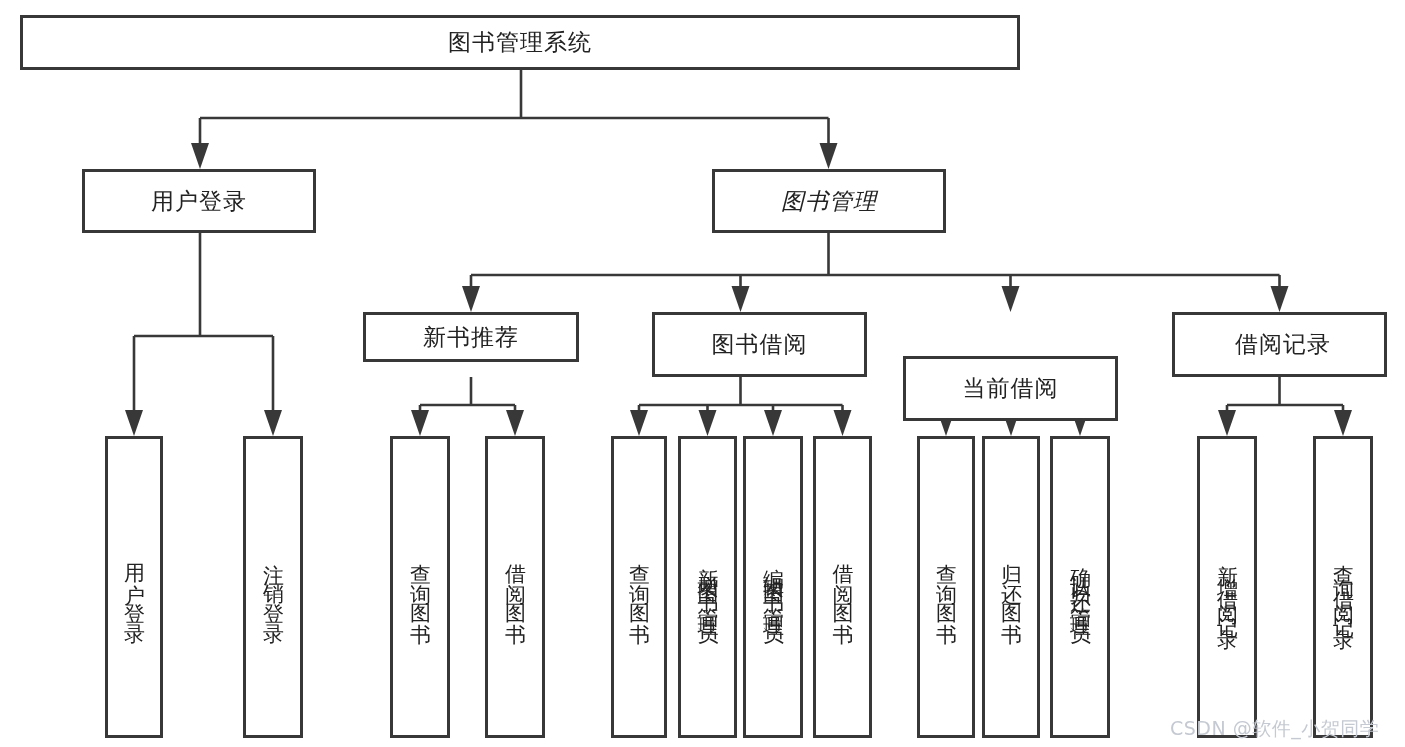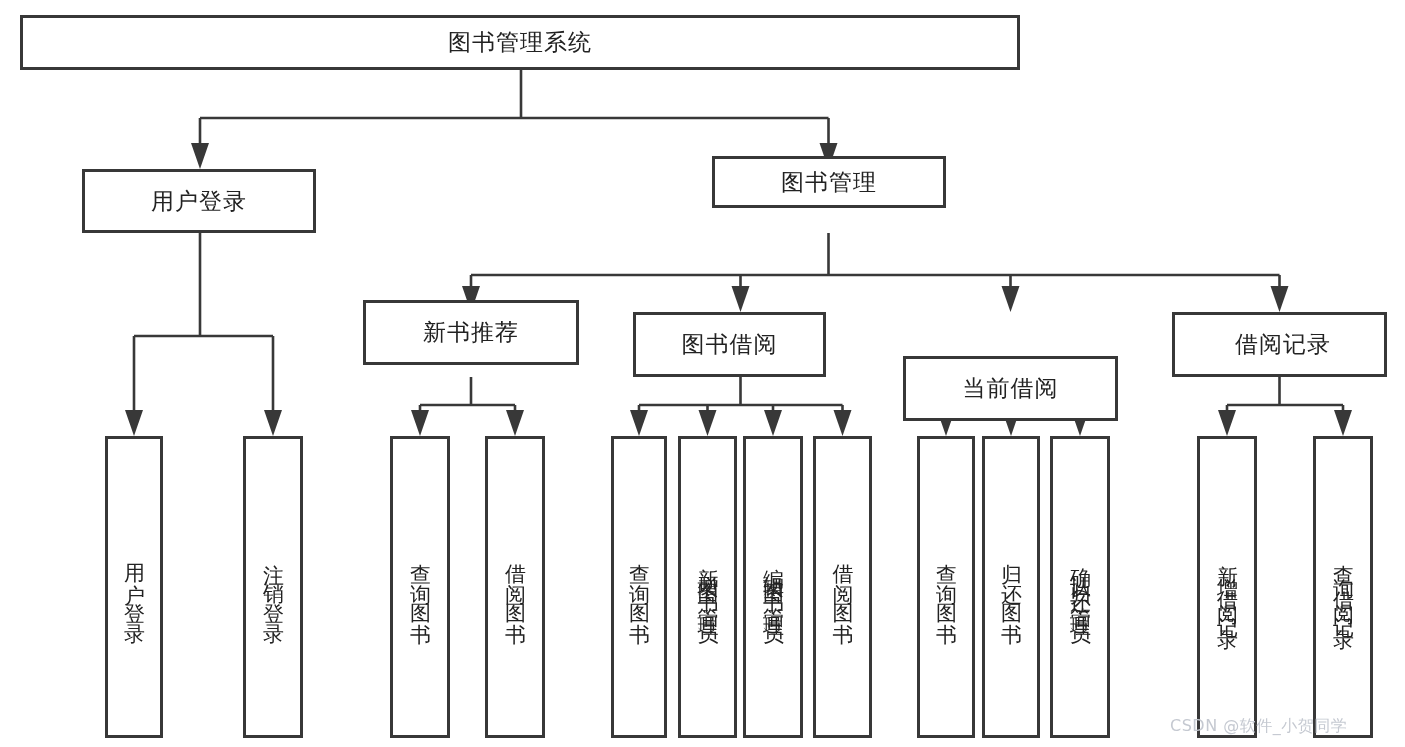--- a/index.html
+++ b/index.html
@@ -27,21 +27,21 @@
     font-size:21px;color:var(--text-color);line-height:1;
   }
   .v4{letter-spacing:20px;}
   .v6{letter-spacing:13px;}
   .v9{letter-spacing:8px;}
   svg.connectors{position:absolute;left:0;top:0;pointer-events:none;}
   svg.connectors path{stroke:var(--line-color);stroke-width:2.6;fill:none;}
   svg.connectors polygon{fill:var(--line-color);}
   .watermark{
     position:absolute;left:1170px;top:716px;width:235px;
-    font-size:16px;color:var(--watermark-color);white-space:nowrap;
+    font-size:19px;color:var(--watermark-color);white-space:nowrap;
     letter-spacing:0.5px;z-index:5;
   }
 </style>
 </head>
 <body>
 
 <div class="stage">
 
   <svg class="connectors" width="1405" height="747" viewBox="0 0 1405 747">
 
@@ -79,28 +79,28 @@
     <polygon points="1334,410 1352,410 1343,436"></polygon>
   </svg>
 
   <div class="node hbox" style="left:20px;top:15px;width:1000px;height:55px;">
     <span>图书管理系统</span>
   </div>
 
   <div class="node hbox" style="left:82px;top:169px;width:234px;height:64px;">
     <span>用户登录</span>
   </div>
-  <div class="node hbox" style="left:712px;top:156px;width:234px;height:52px;">
+  <div class="node hbox" style="left:712px;top:169px;width:234px;height:64px;font-style:italic;">
     <span>图书管理</span>
   </div>
 
-  <div class="node hbox" style="left:363px;top:300px;width:216px;height:65px;">
+  <div class="node hbox" style="left:363px;top:312px;width:216px;height:50px;">
     <span>新书推荐</span>
   </div>
-  <div class="node hbox" style="left:633px;top:312px;width:193px;height:65px;">
+  <div class="node hbox" style="left:652px;top:312px;width:215px;height:65px;">
     <span>图书借阅</span>
   </div>
   <div class="node hbox" style="left:903px;top:312px;width:215px;height:65px;margin-top:44px;">
     <span>当前借阅</span>
   </div>
   <div class="node hbox" style="left:1172px;top:312px;width:215px;height:65px;padding-left:7px;">
     <span>借阅记录</span>
   </div>
 
   <div class="node vbox" style="left:105px;top:436px;width:58px;height:302px;">

